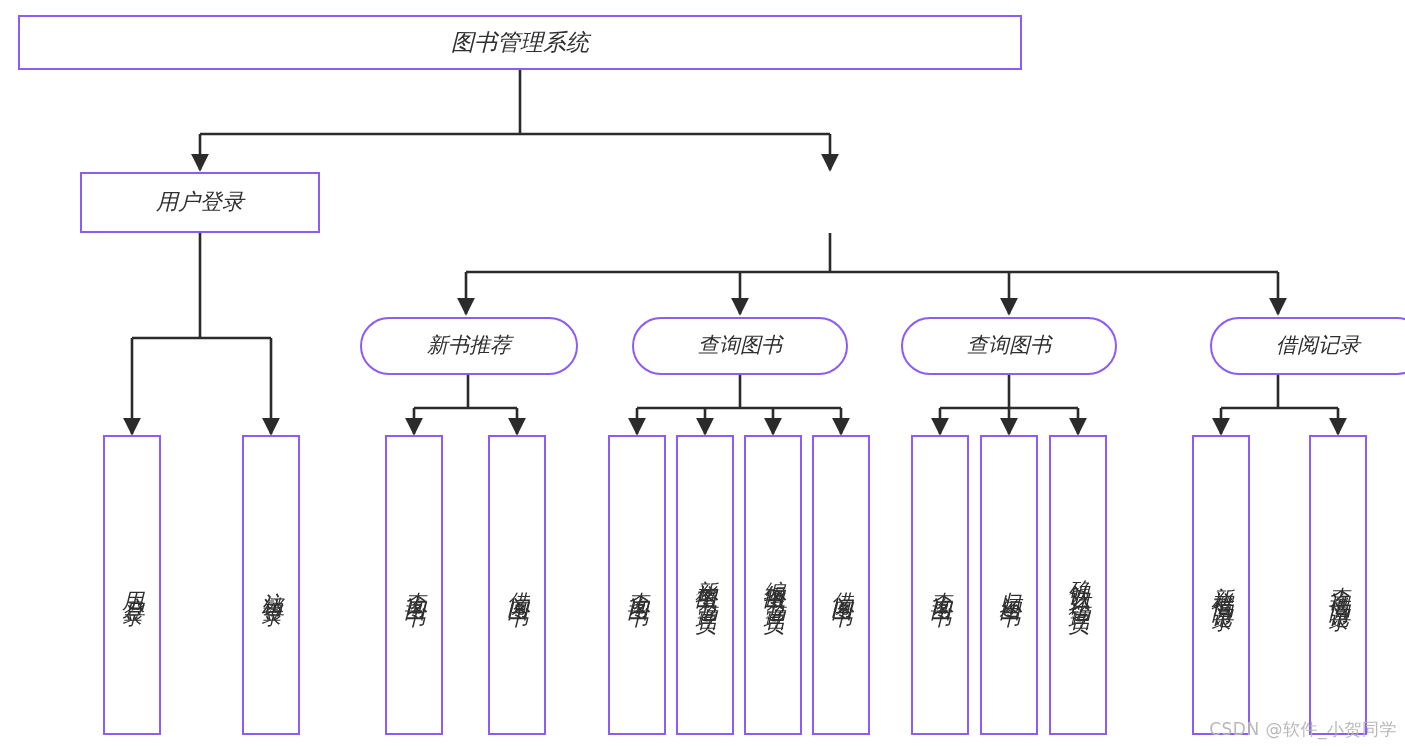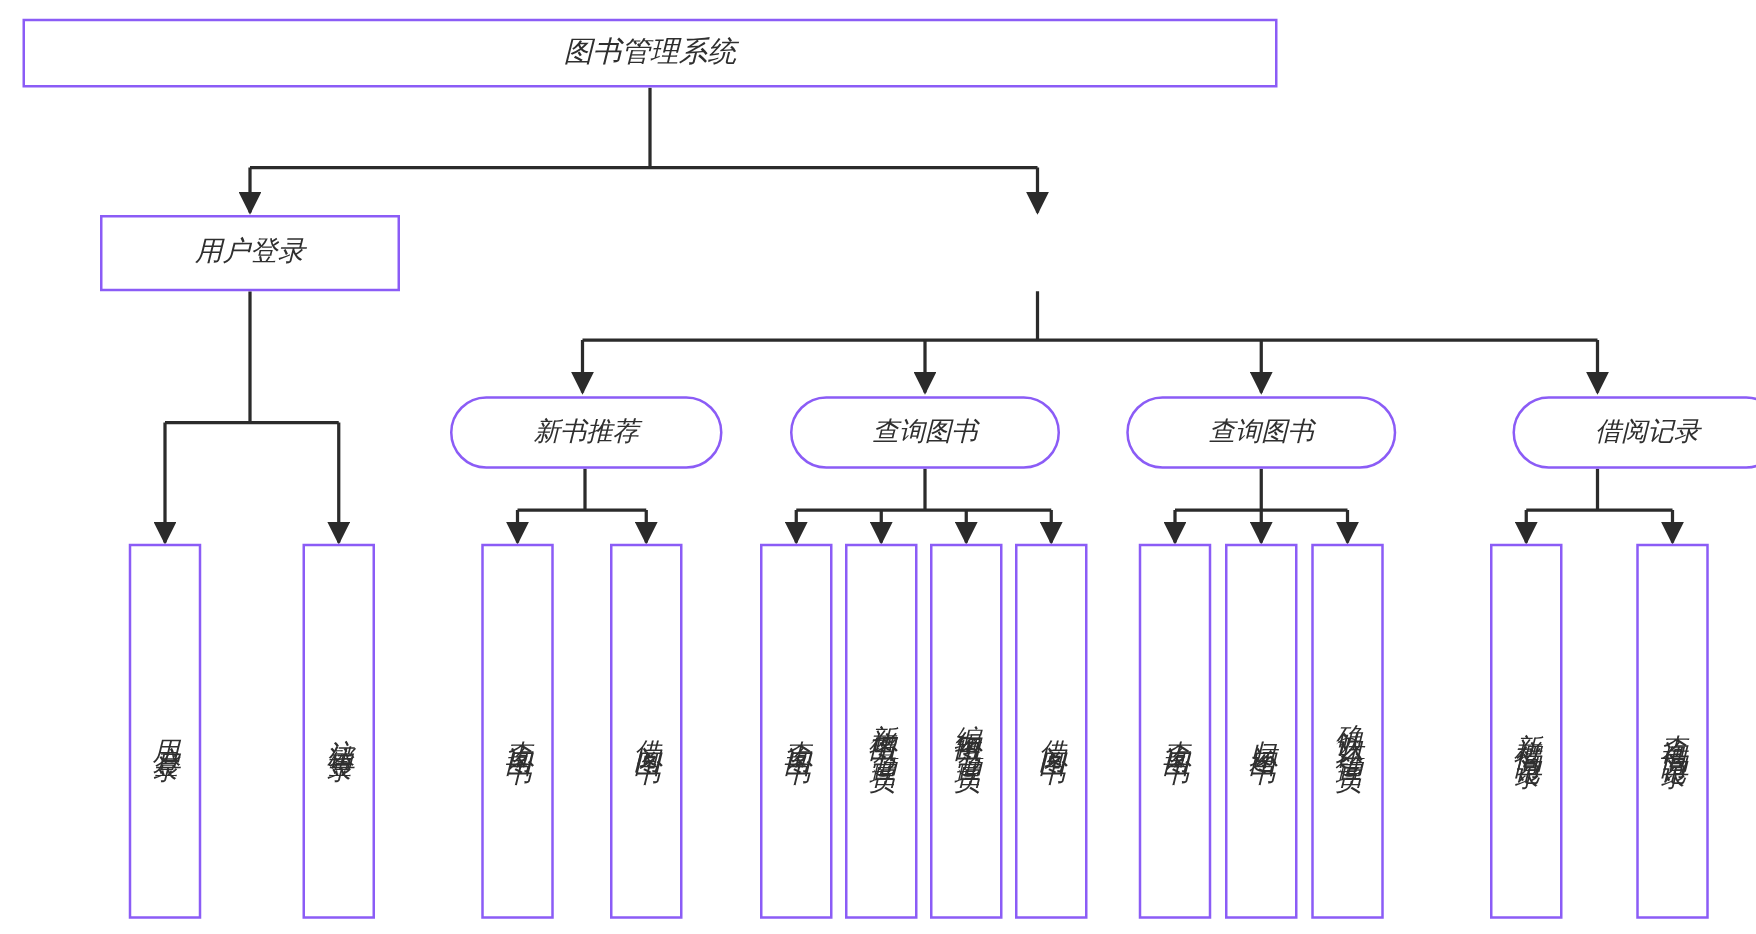--- a/index.html
+++ b/index.html
@@ -192,14 +192,15 @@
     <span class="vlabel">确认归还（管理员）</span>
   </div>
 
   <div class="node leaf" style="left:1192px; top:435px; width:58px; height:300px;">
     <span class="vlabel">新增借阅记录</span>
   </div>
   <div class="node leaf" style="left:1309px; top:435px; width:58px; height:300px;">
     <span class="vlabel">查询借阅记录</span>
   </div>
 
+  <div id="watermark">CSDN @软件_小贺同学</div>
 
 </div>
 
 </body></html>

